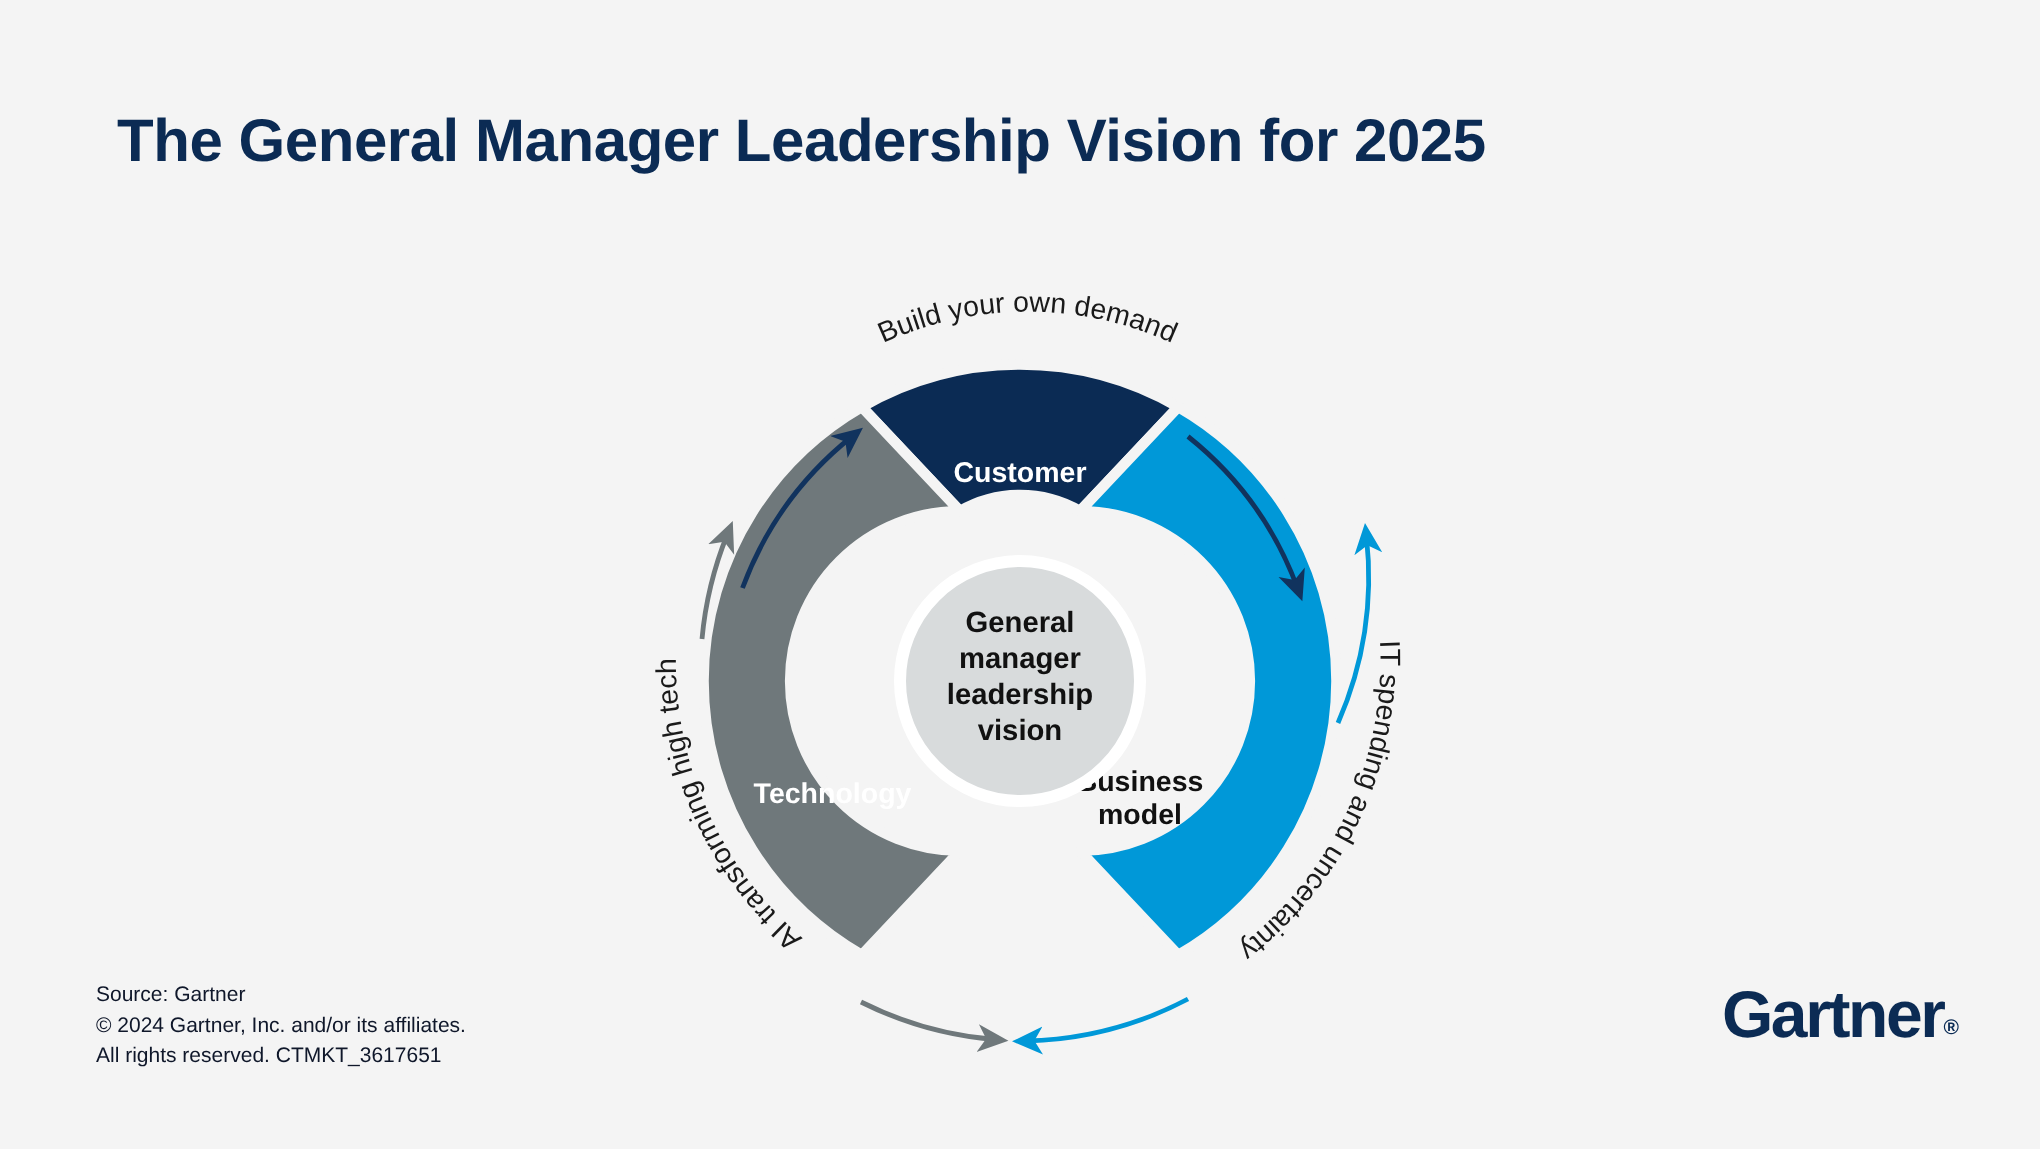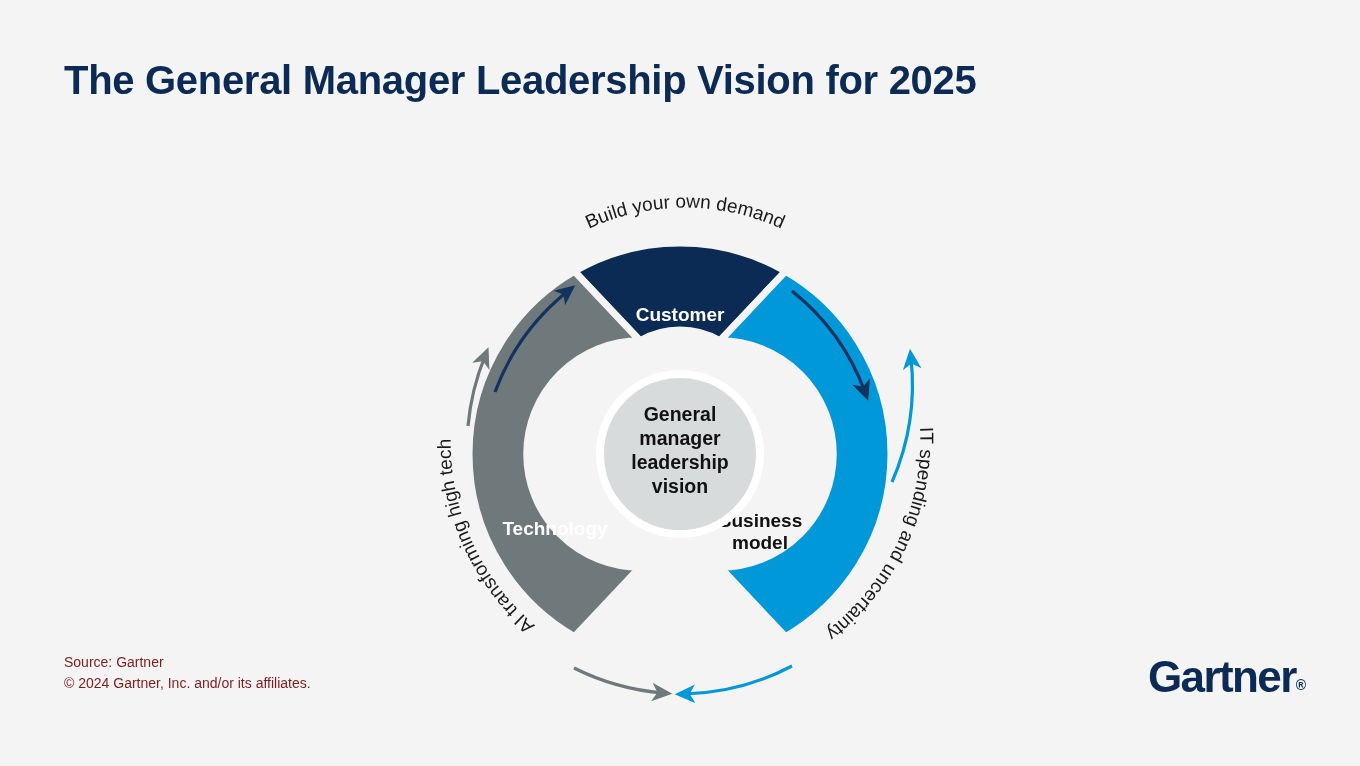--- a/index.html
+++ b/index.html
@@ -23,21 +23,21 @@
   
   .title {
     position: absolute;
     left: 64px;
     top: 58px;
     font-size: 40px;
     font-weight: bold;
     color: #0b2b54;
     letter-spacing: -0.3px;
     line-height: 1.12;
-    margin: 0;
+    margin: 14px;
     white-space: nowrap;
   }
   .subtitle {
     position: absolute;
     left: 64px;
     top: 126px;
     width: 1190px;
     font-size: 25.5px;
     font-weight: 400;
     color: #0b2b54;
@@ -58,21 +58,21 @@
     width: 570px;
     height: 560px;
   }
 
   
   .source {
     position: absolute;
     left: 64px;
     top: 652px;
     font-size: 14px;
-    color: #7f1d1d;
+    color: #0f172a;
     line-height: 1.48;
   }
   .source div { white-space: nowrap; }
 
   .logo {
     position: absolute;
     right: 54px;
     top: 655px;
     font-size: 44px;
     font-weight: bold;
@@ -179,17 +179,18 @@
         <text class="arc-label">
           <textPath href="#arcLeftText" startOffset="50%" text-anchor="middle">AI transforming high tech</textPath>
         </text>
       </g>
     </svg>
   </div>
 
   <div class="source">
     <div>Source: Gartner</div>
     <div>© 2024 Gartner, Inc. and/or its affiliates.</div>
+    <div>All rights reserved. CTMKT_3617651</div>
   </div>
 
   <div class="logo"><span>Gartner</span><span class="reg">®</span></div>
 
 </div>
 
 </body></html>

